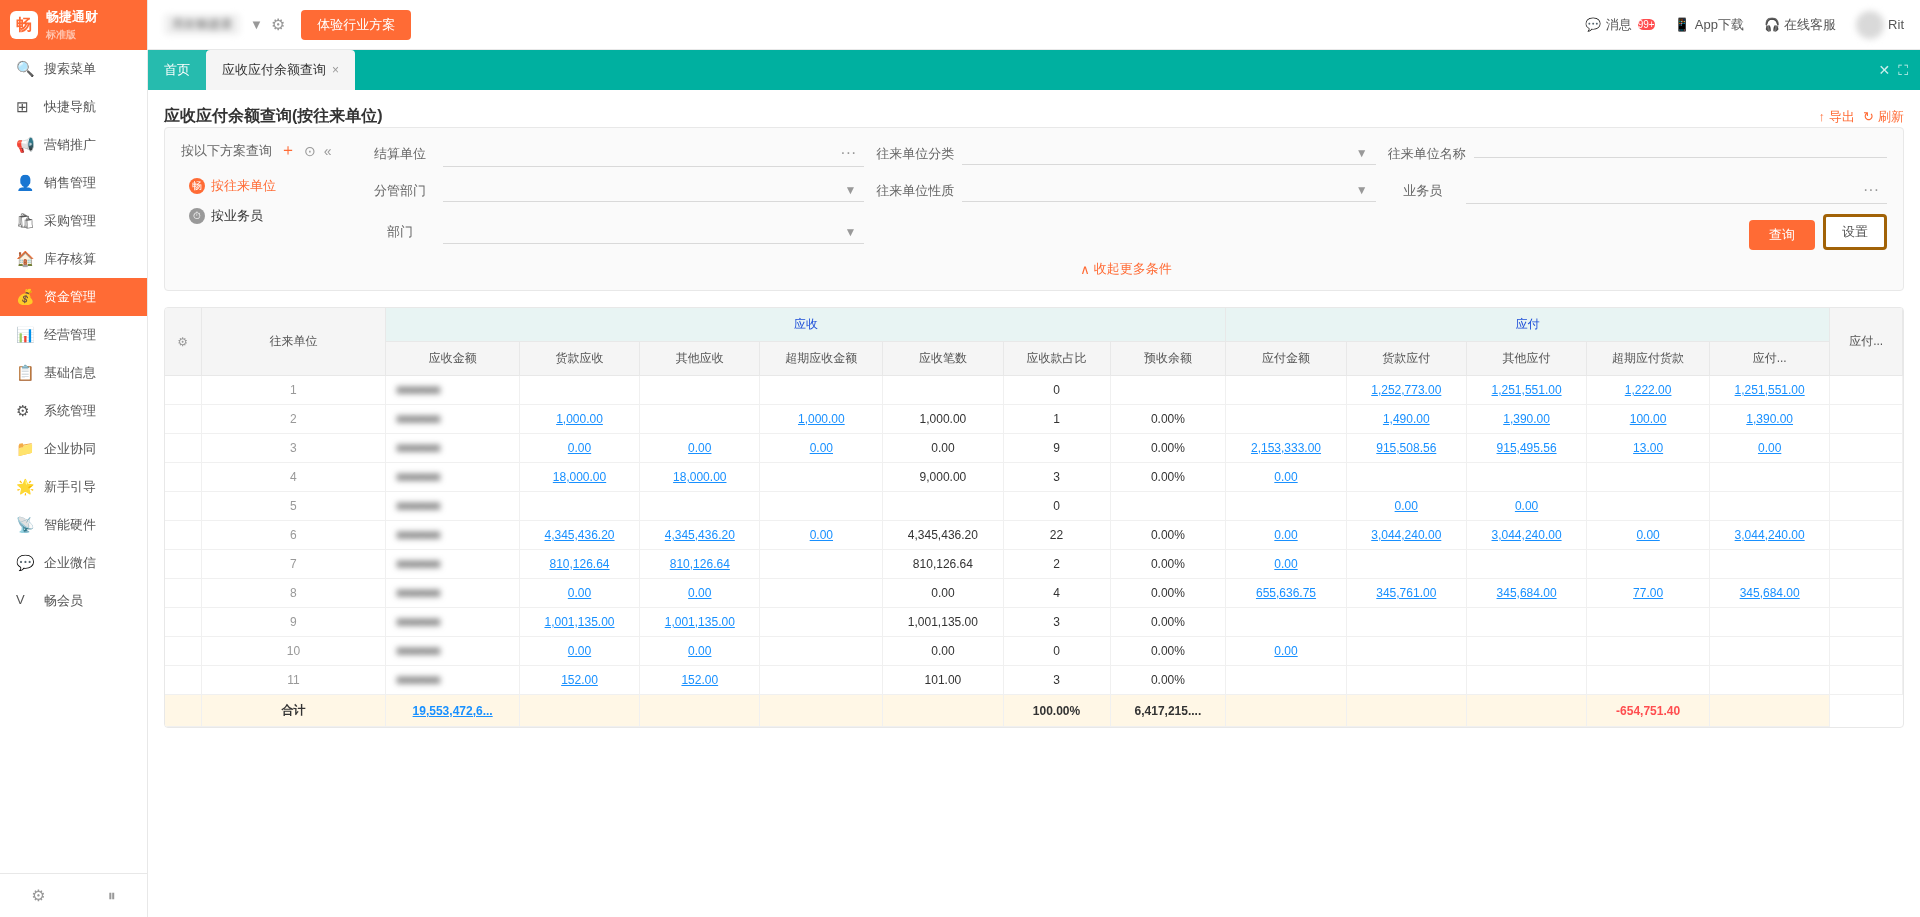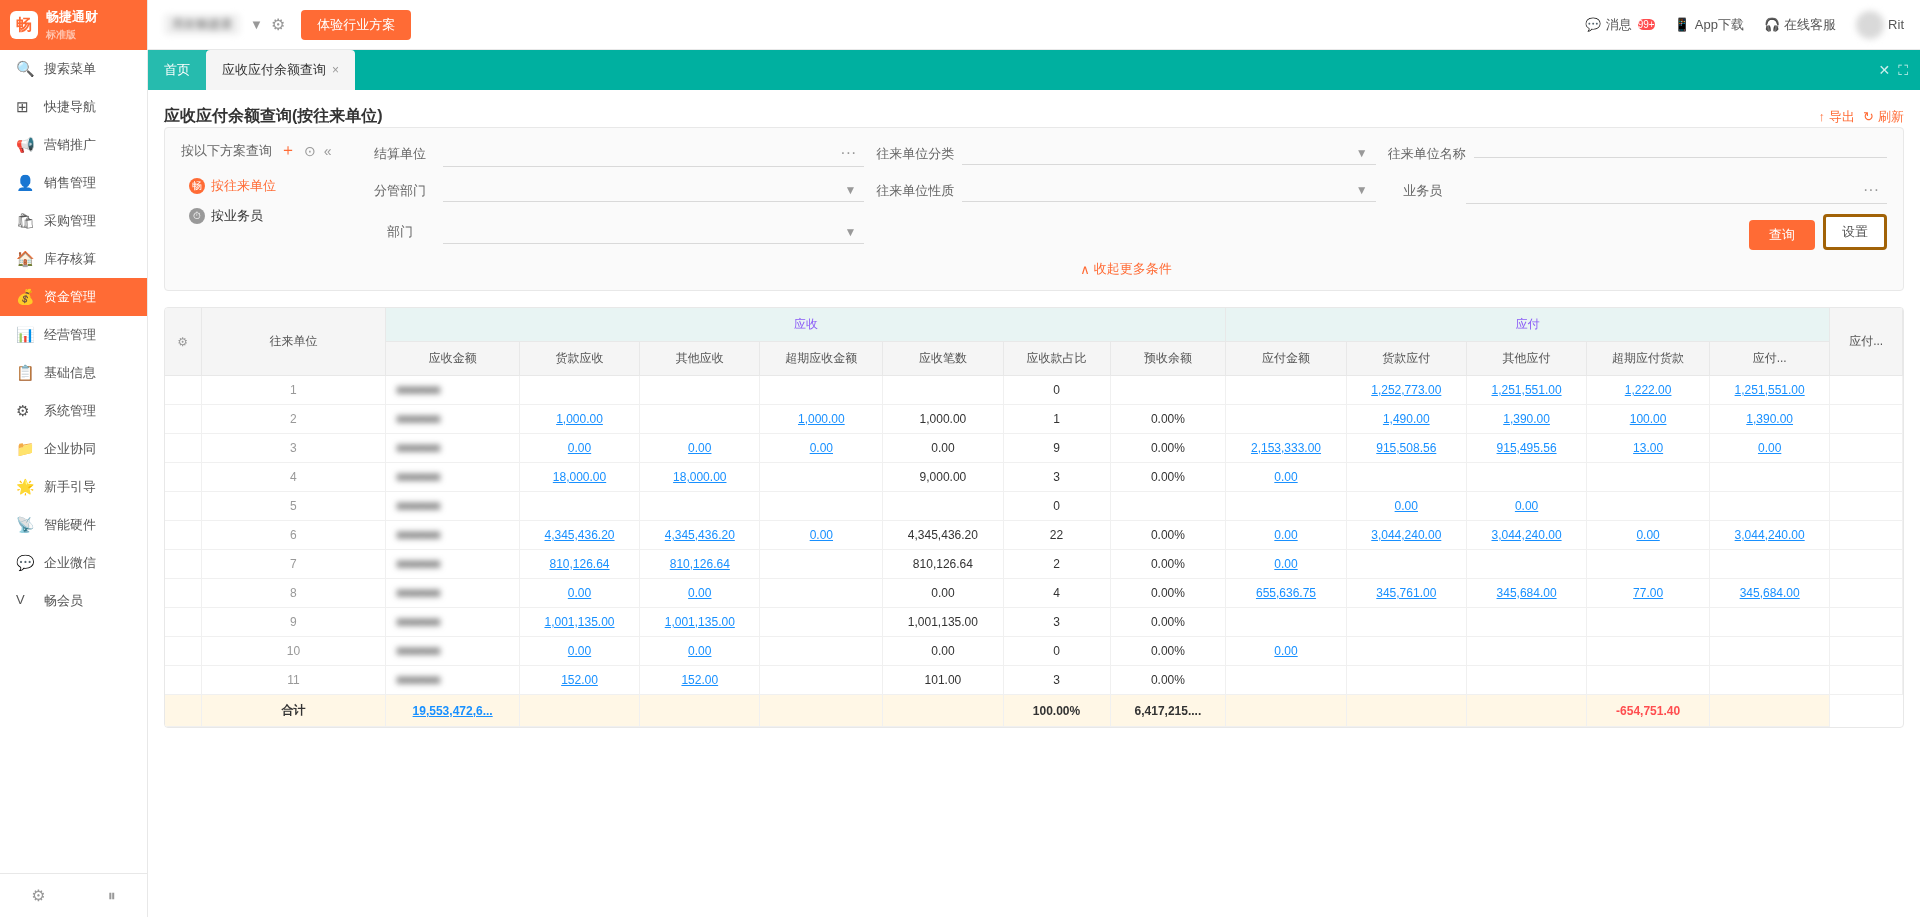--- a/index.html
+++ b/index.html
@@ -127,21 +127,21 @@
     }
 
     
     .data-table-wrap { border: 1px solid #e8e8e8; border-radius: 4px; overflow: hidden; }
     .data-table { width: 100%; border-collapse: collapse; font-size: 12px; }
     .data-table th {
       background: #f5f5f5; padding: 8px 10px; text-align: center;
       border-bottom: 1px solid #e8e8e8; border-right: 1px solid #e8e8e8;
       color: #555; font-weight: normal; white-space: nowrap;
     }
-    .data-table th.group-header { background: #e8f4f3; color: #8b5cf6; }
+    .data-table th.group-header { background: #e8f4f3; color: #1d4ed8; }
     .data-table td {
       padding: 7px 10px; text-align: center; border-bottom: 1px solid #f0f0f0;
       border-right: 1px solid #f0f0f0; color: #333; white-space: nowrap;
     }
     .data-table td.link { color: #1890ff; text-decoration: underline; cursor: pointer; }
     .data-table td.company-name { text-align: left; color: #555; }
     .data-table .row-num { color: #999; }
     .data-table .settings-col { width: 36px; text-align: center; color: #999; cursor: pointer; }
     .data-table tfoot td { background: #fff7e6; font-weight: bold; border-top: 1px solid #e8e8e8; }
     .data-table .blurred { filter: blur(3px); user-select: none; color: #ccc; }

